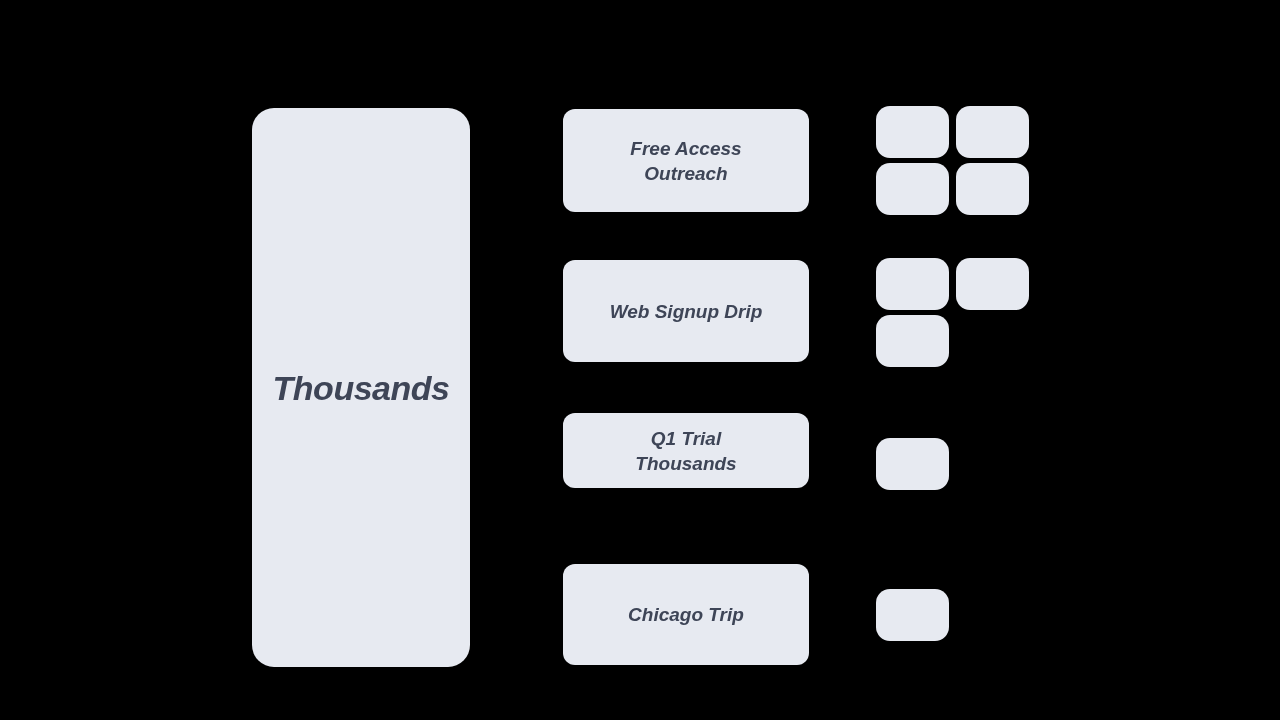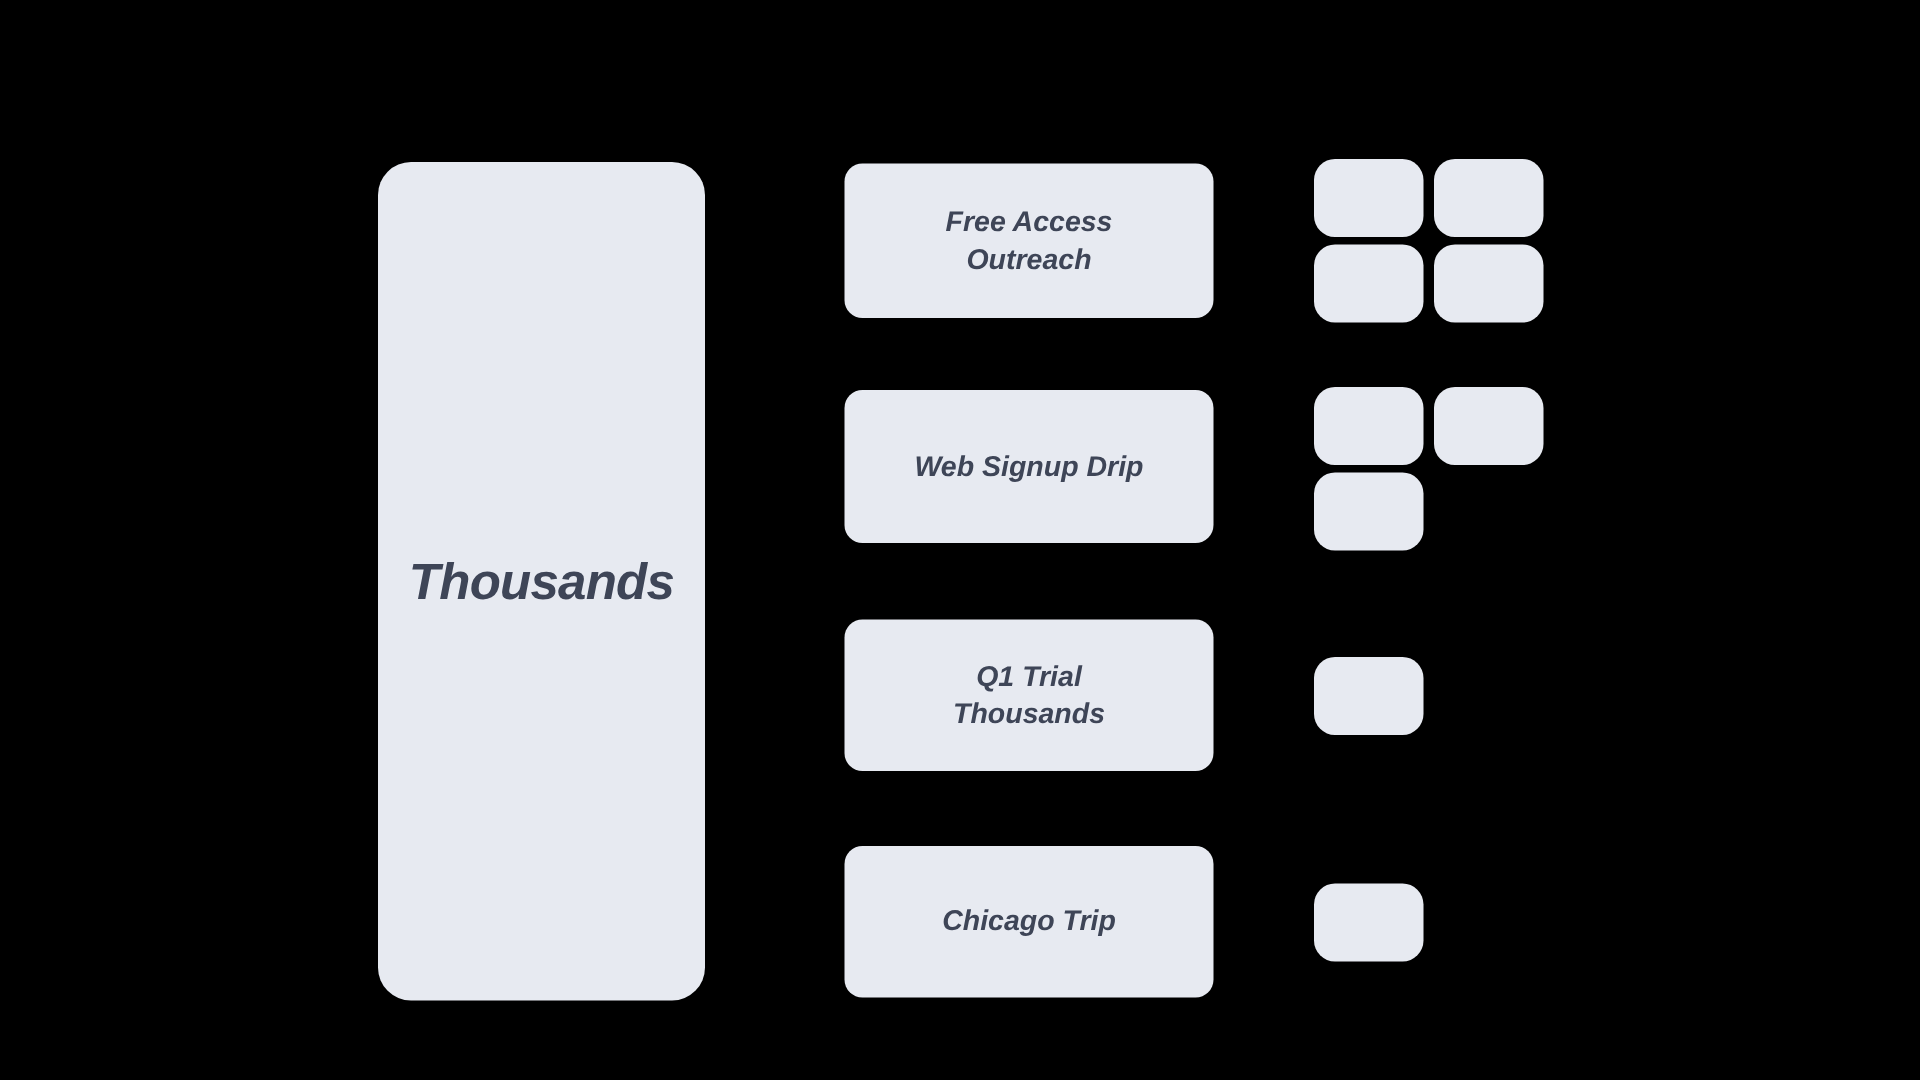--- a/index.html
+++ b/index.html
@@ -43,21 +43,21 @@
   }
   .campaign-box {
     left: 563px;
     width: 246px;
     border-radius: 12px;
     font-size: 19px;
     line-height: 25px;
   }
   .campaign-0 { top: 109px; height: 103px; }
   .campaign-1 { top: 260px; height: 102px; }
-  .campaign-2 { top: 413px; height: 101px; }
+  .campaign-2 { top: 413px; height: 75px; }
   .campaign-3 { top: 564px; height: 101px; }
   .chip-group {
     position: absolute;
     left: 876px;
     width: 153px;
     display: flex;
     flex-wrap: wrap;
     column-gap: 7px;
     row-gap: 5px;
     align-content: flex-start;

